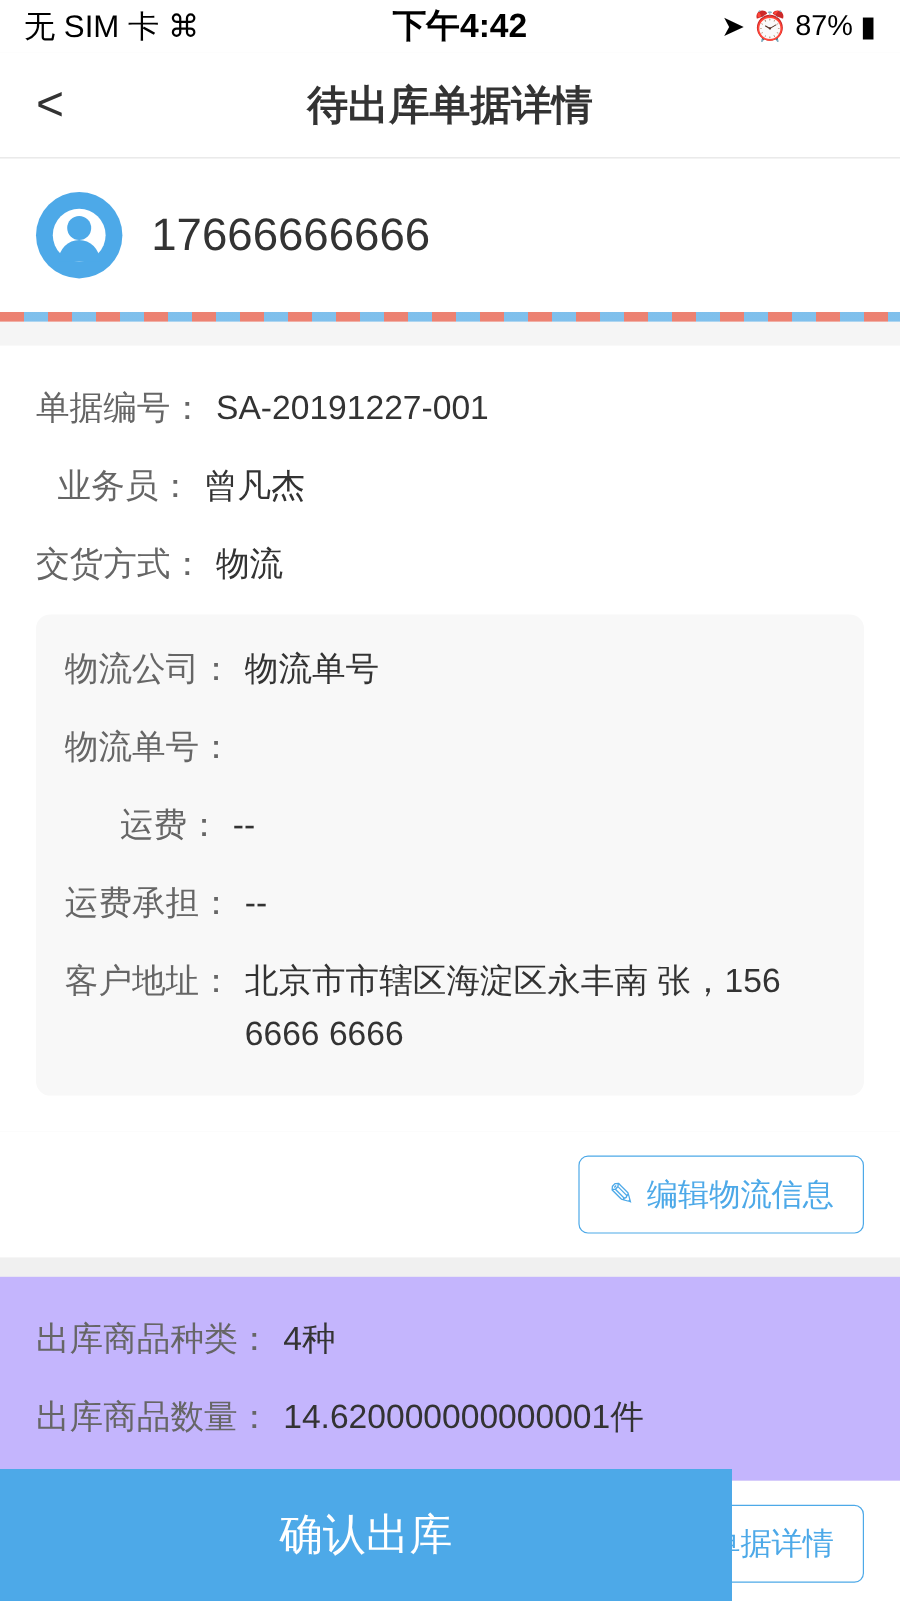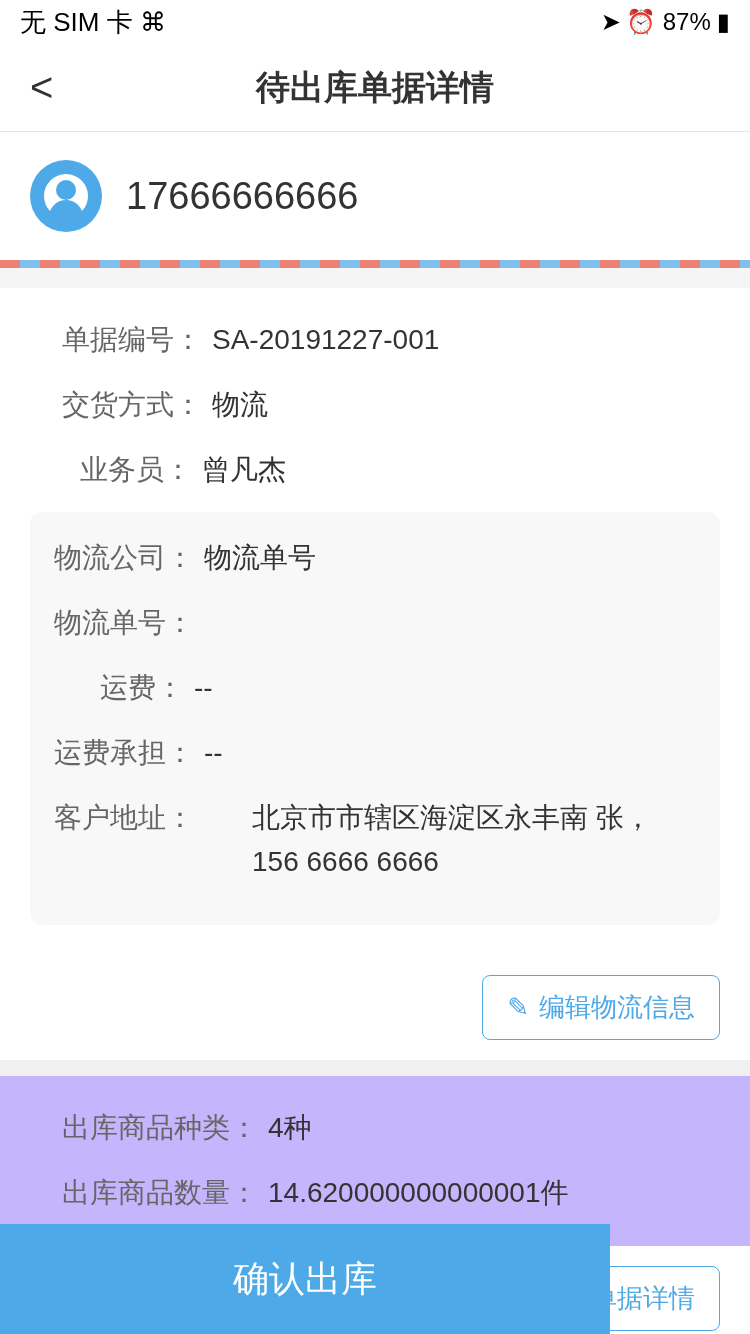--- a/index.html
+++ b/index.html
@@ -135,21 +135,20 @@
     
     .info-section {
       background: #fff;
       padding: 30px 30px;
       margin-top: 20px;
     }
     .info-row {
       display: flex;
       margin-bottom: 20px;
       align-items: flex-start;
-      margin-left: 32px;
     }
     .info-row:last-child {
       margin-bottom: 0;
     }
     .info-label {
       color: #666;
       font-size: 28px;
       min-width: 140px;
       text-align: right;
       flex-shrink: 0;
@@ -169,22 +168,21 @@
       border-radius: 12px;
       margin: 20px 0 0 0;
       padding: 24px 24px;
     }
     .logistics-row {
       display: flex;
       margin-bottom: 20px;
       align-items: flex-start;
     }
     .logistics-row:last-child {
-      margin-bottom: 16px;
-      gap: 48px;
+      margin-bottom: 4px;
     }
     .logistics-label {
       color: #666;
       font-size: 28px;
       min-width: 140px;
       text-align: right;
       flex-shrink: 0;
       padding-right: 10px;
       line-height: 1.6;
     }
@@ -277,20 +275,21 @@
     }
   </style>
 </head>
 <body>
 
 <div class="status-bar">
   <div class="status-left">
     <span>无 SIM 卡</span>
     <span> ⌘</span>
   </div>
+  <div class="status-center">下午4:42</div>
   <div class="status-right">
     <span>➤</span>
     <span>⏰</span>
     <span>87%</span>
     <span>▮</span>
   </div>
 </div>
 
 <div class="nav-bar">
   <div class="nav-back">
@@ -309,26 +308,26 @@
   </div>
 
   <div class="dashed-divider"></div>
 
   <div class="info-section">
     <div class="info-row">
       <span class="info-label">单据编号：</span>
       <span class="info-value">SA-20191227-001</span>
     </div>
     <div class="info-row">
+      <span class="info-label">业务员：</span>
+      <span class="info-value">曾凡杰</span>
+    </div>
+    <div class="info-row">
       <span class="info-label">交货方式：</span>
       <span class="info-value">物流</span>
-    </div>
-    <div class="info-row">
-      <span class="info-label">业务员：</span>
-      <span class="info-value">曾凡杰</span>
     </div>
 
     <div class="logistics-card">
       <div class="logistics-row">
         <span class="logistics-label">物流公司：</span>
         <span class="logistics-value">物流单号</span>
       </div>
       <div class="logistics-row">
         <span class="logistics-label">物流单号：</span>
       </div>

